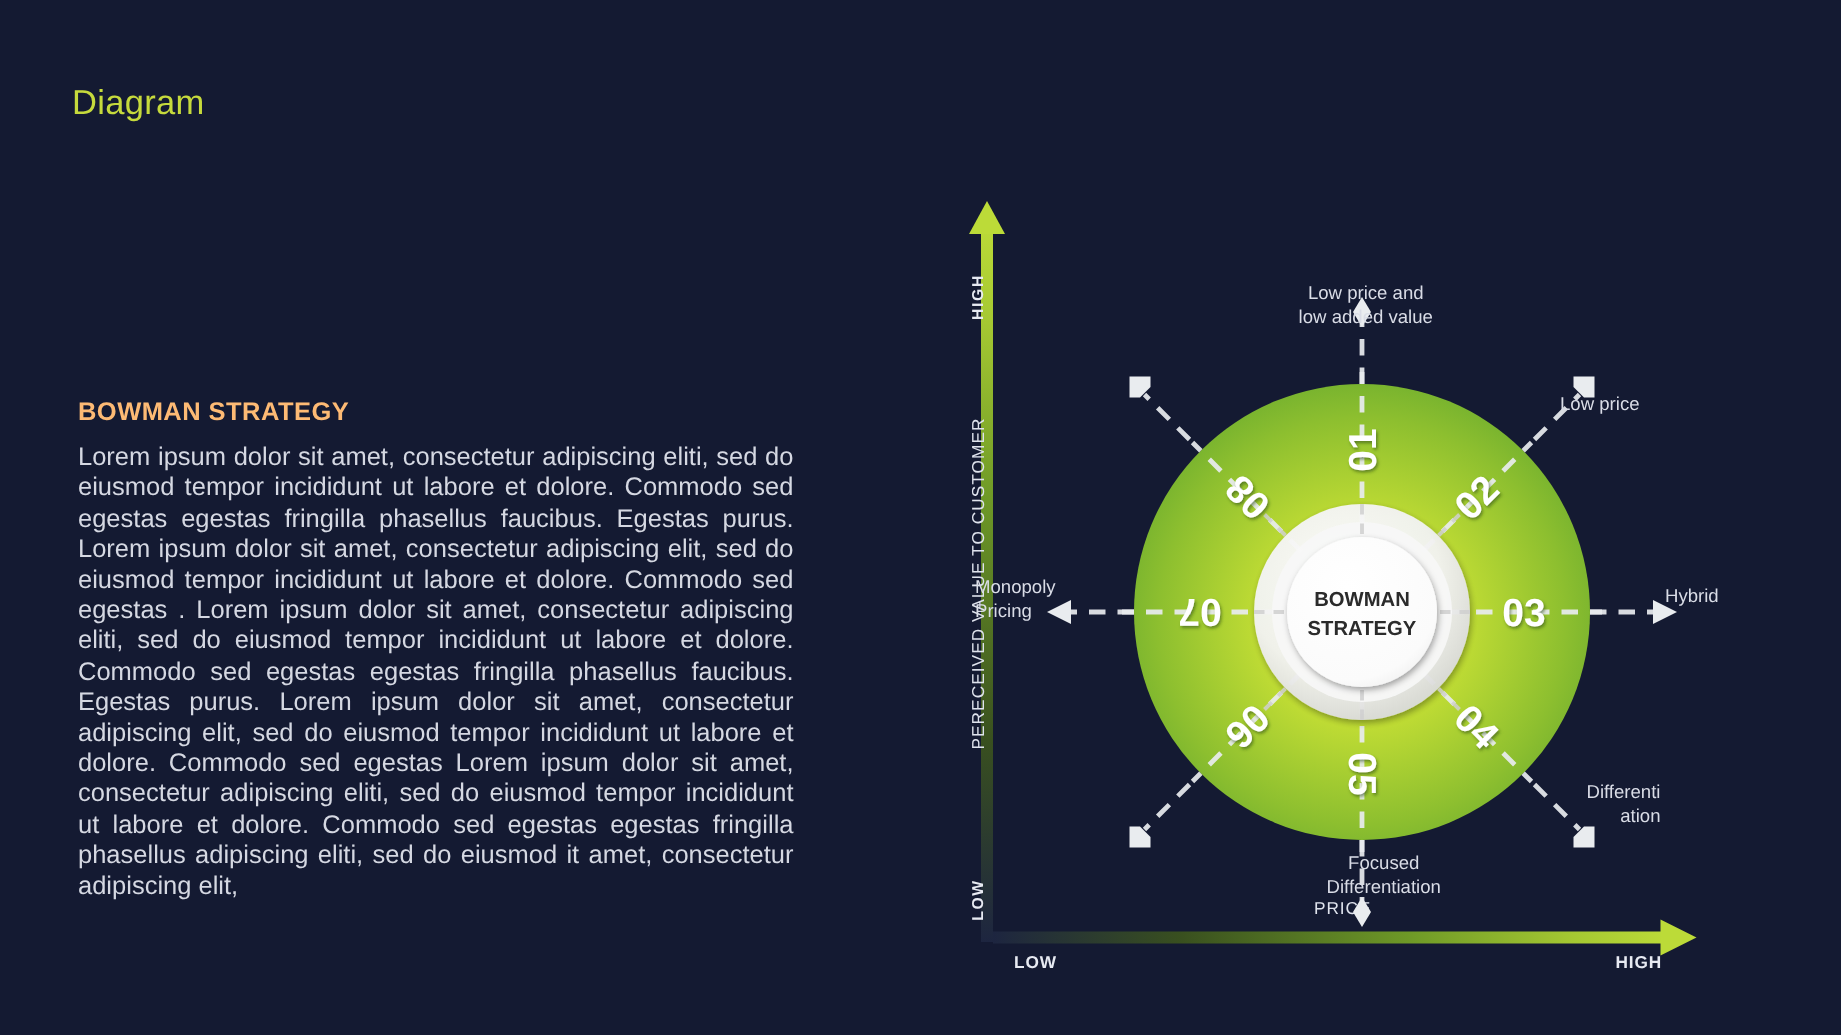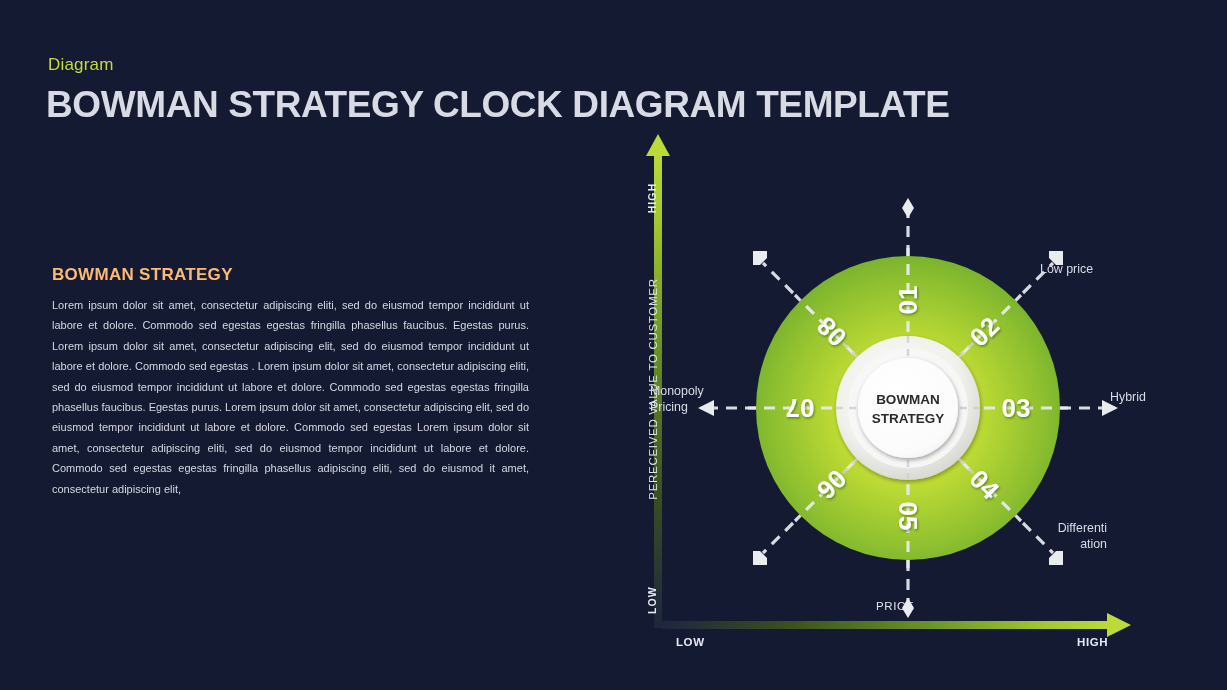--- a/index.html
+++ b/index.html
@@ -11,38 +11,38 @@
   }
   #slide {
     position: relative;
     width: 1227px; height: 690px;
     background: #141a32;
   }
 
   
   #kicker {
     position: absolute; left: 48px; top: 55px;
-    font-size: 17px; color: #c6da3c; letter-spacing: 0.2px;
+    font-size: 23px; color: #c6da3c; letter-spacing: 0.2px;
   }
   #title {
     position: absolute; left: 46px; top: 84px;
     font-size: 37px; font-weight: bold; color: #d8dbe4;
     letter-spacing: -0.4px; white-space: nowrap;
   }
 
   
   #left-head {
     position: absolute; left: 52px; top: 265px;
     font-size: 17px; font-weight: bold; color: #fdba74;
     letter-spacing: 0.3px;
   }
   #left-body {
     position: absolute; left: 52px; top: 295px;
     width: 477px;
-    font-size: 11px; line-height: 20.4px;
+    font-size: 17px; line-height: 20.4px;
     color: #d5d8e2; text-align: justify;
   }
 
   
   #yaxis {
     position: absolute; left: 654px; top: 148px;
     width: 8px; height: 480px;
     background: linear-gradient(to top, #1d2540 0%, #39501f 28%, #6f9a27 62%, #a5c832 86%, #bcdb38 100%);
   }
   #yarrow {
@@ -130,21 +130,20 @@
   #lbl-06 { left: 672px; top: 518px; width: 125px; text-align: center; }
   #lbl-07 { left: 650px; top: 384px; width: 70px;  text-align: left; }
   #lbl-08 { left: 672px; top: 248px; width: 120px; text-align: center; }
 </style>
 </head>
 <body>
 
 <div id="slide">
 
   <div id="kicker">Diagram</div>
-  <div id="title">BOWMAN STRATEGY CLOCK DIAGRAM TEMPLATE</div>
 
   <div id="left-head">BOWMAN STRATEGY</div>
   <div id="left-body">Lorem ipsum dolor sit amet, consectetur adipiscing eliti, sed do eiusmod tempor incididunt ut labore et dolore. Commodo sed egestas egestas fringilla phasellus faucibus. Egestas purus. Lorem ipsum dolor sit amet, consectetur adipiscing elit, sed do eiusmod tempor incididunt ut labore et dolore. Commodo sed egestas . Lorem ipsum dolor sit amet, consectetur adipiscing eliti, sed do eiusmod tempor incididunt ut labore et dolore. Commodo sed egestas egestas fringilla phasellus faucibus. Egestas purus. Lorem ipsum dolor sit amet, consectetur adipiscing elit, sed do eiusmod tempor incididunt ut labore et dolore. Commodo sed egestas Lorem ipsum dolor sit amet, consectetur adipiscing eliti, sed do eiusmod tempor incididunt ut labore et dolore. Commodo sed egestas egestas fringilla phasellus adipiscing eliti, sed do eiusmod it amet, consectetur adipiscing elit,</div>
 
   <div id="yaxis"></div>
   <div id="yarrow"></div>
   <div id="xaxis"></div>
   <div id="xarrow"></div>
 
   <div class="vlabel" id="y-high">HIGH</div>
@@ -245,20 +244,24 @@
         <path d="M58 258 L74 250 L74 266 Z"></path>
 
         <path d="M409 101 L423 101 L423 115 L416 115 L409 108 Z"></path>
         <path d="M409 415 L423 415 L423 401 L416 401 L409 408 Z"></path>
         <path d="M127 415 L113 415 L113 401 L120 401 L127 408 Z"></path>
         <path d="M127 101 L113 101 L113 115 L120 115 L127 108 Z"></path>
       </g>
     </svg>
   </div>
 
+  <div class="callout" id="lbl-01">Low price and
+low added value</div>
   <div class="callout" id="lbl-02">Low price</div>
   <div class="callout" id="lbl-03">Hybrid</div>
   <div class="callout" id="lbl-04">Differenti
 ation</div>
+  <div class="callout" id="lbl-05">Focused
+Differentiation</div>
   <div class="callout" id="lbl-07">Monopoly
 Pricing</div>
 
 </div>
 
 </body></html>

